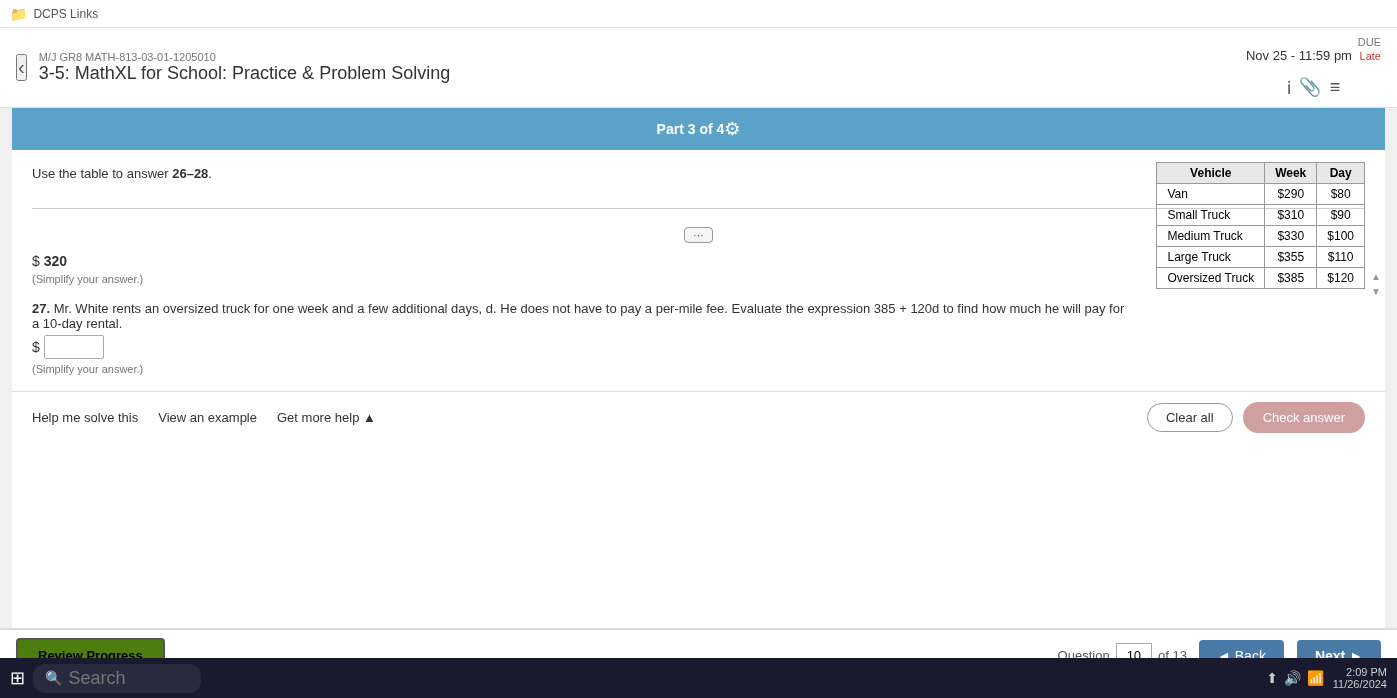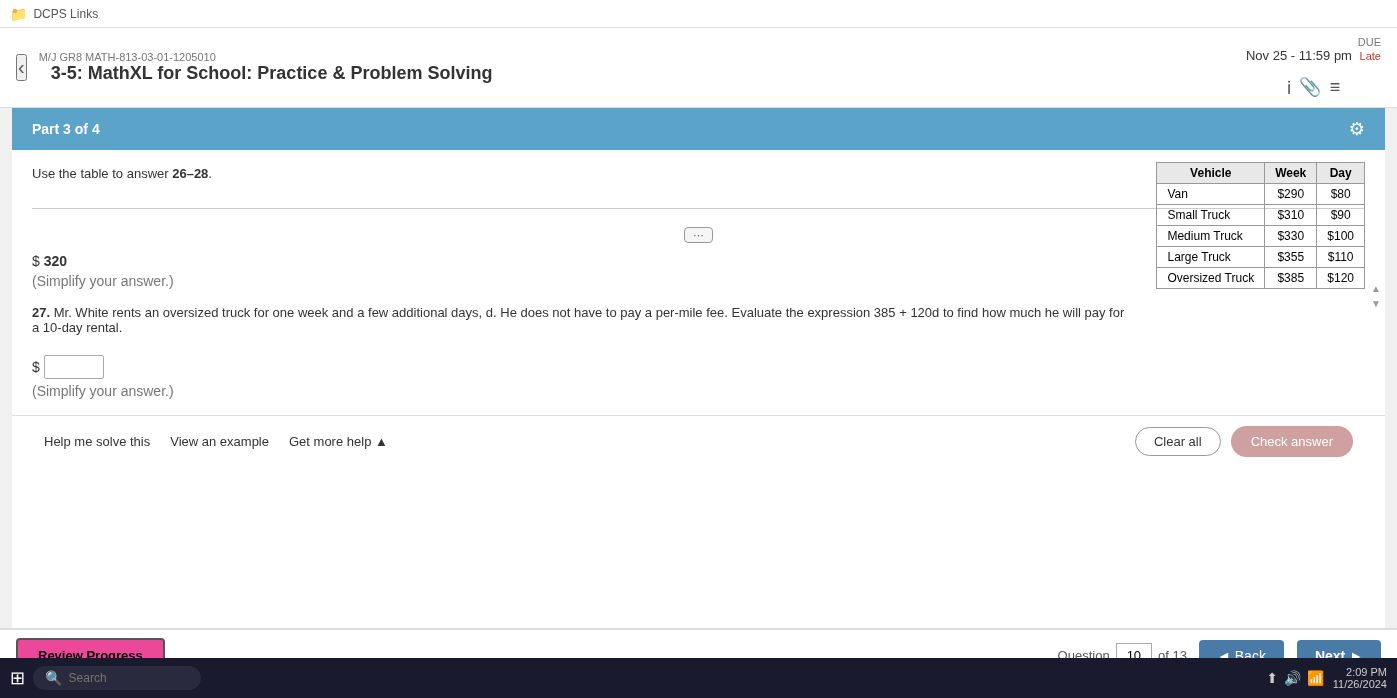--- a/index.html
+++ b/index.html
@@ -30,21 +30,21 @@
     }
     .header-left { display: flex; align-items: center; }
     .back-arrow {
       font-size: 20px;
       color: #555;
       margin-right: 12px;
       cursor: pointer;
     }
     .header-title { }
     .header-subtitle { font-size: 11px; color: #777; }
-    .header-main-title { font-size: 18px; color: #333; font-weight: 700; margin-left: 12px; }
+    .header-main-title { font-size: 18px; color: #333; font-weight: 400; }
     .header-right { display: flex; align-items: center; gap: 12px; flex-direction: column; }
     .due-info { text-align: right; }
     .due-label { font-size: 11px; color: #777; }
     .due-date { font-size: 13px; color: #333; }
     .due-late { color: #c0392b; font-size: 11px; margin-left: 4px; }
     .header-icons { display: flex; gap: 8px; align-items: center; }
     .header-icon-btn { background: none; border: none; font-size: 18px; cursor: pointer; color: #555; }
 
     
     .main-content {
@@ -52,21 +52,21 @@
       margin: 0 12px;
       min-height: 520px;
     }
 
     
     .part-header {
       background: #5ba3c9;
       padding: 10px 20px;
       display: flex;
       align-items: center;
-      justify-content: space-between;
+      justify-content: center;
     }
     .part-header-text { color: #fff; font-size: 14px; font-weight: 600; }
     .settings-icon { color: #fff; font-size: 18px; cursor: pointer; }
 
     
     .content-area {
       padding: 16px 20px;
       position: relative;
     }
 
@@ -111,23 +111,23 @@
     .problem-26b strong { font-weight: bold; }
 
     .answer-display {
       display: flex;
       align-items: flex-start;
       gap: 4px;
       margin-bottom: 4px;
     }
     .dollar-sign { font-size: 14px; color: #333; }
     .answer-value { font-size: 14px; font-weight: bold; color: #333; }
-    .answer-hint { font-size: 14px; color: #777; }
-
-    .problem-27 { font-size: 13px; color: #333; margin-top: 16px; margin-bottom: 20px; max-width: 1100px; }
+    .answer-hint { font-size: 11px; color: #777; }
+
+    .problem-27 { font-size: 13px; color: #333; margin-top: 16px; margin-bottom: 4px; max-width: 1100px; }
     .problem-27 strong { font-weight: bold; }
 
     .input-box {
       display: flex;
       align-items: center;
       gap: 4px;
       margin-bottom: 4px;
     }
     .answer-input {
       width: 60px;
@@ -147,21 +147,21 @@
       flex-direction: column;
       gap: 4px;
       padding-right: 4px;
     }
     .scroll-arrow { font-size: 10px; color: #999; cursor: pointer; }
 
     
     .bottom-toolbar {
       background: #fff;
       border-top: 1px solid #ddd;
-      padding: 10px 32px;
+      padding: 10px 20px;
       display: flex;
       align-items: center;
       justify-content: space-between;
     }
     .help-buttons { display: flex; gap: 20px; align-items: center; }
     .help-btn {
       background: none;
       border: none;
       color: #333;
       font-size: 13px;
@@ -200,21 +200,21 @@
     .footer-nav {
       background: #fff;
       border-top: 2px solid #ddd;
       padding: 8px 16px;
       display: flex;
       align-items: center;
       justify-content: space-between;
     }
     .review-progress-btn {
       border: 2px solid #555;
-      background: #ec4899;
+      background: #4d7c0f;
       padding: 8px 20px;
       font-size: 13px;
       font-weight: 600;
       cursor: pointer;
       border-radius: 4px;
     }
     .nav-right { display: flex; align-items: center; gap: 12px; }
     .question-info { display: flex; align-items: center; gap: 6px; font-size: 13px; }
     .question-label { color: #555; }
     .question-number-box {
@@ -254,21 +254,21 @@
       height: 40px;
       background: #1a1a2e;
       display: flex;
       align-items: center;
       justify-content: space-between;
       padding: 0 10px;
     }
     .taskbar-left { display: flex; align-items: center; gap: 8px; }
     .taskbar-start { font-size: 18px; color: #fff; cursor: pointer; }
     .taskbar-search { display: flex; align-items: center; gap: 6px; background: #2a2a3e; border-radius: 12px; padding: 4px 12px; }
-    .taskbar-search input { background: none; border: none; color: #ccc; font-size: 12px; width: 120px; outline: none; }
+    .taskbar-search input { background: none; border: none; color: #ccc; font-size: 18px; width: 120px; outline: none; }
     .taskbar-search-icon { color: #aaa; font-size: 14px; }
     .taskbar-right { display: flex; align-items: center; gap: 8px; }
     .taskbar-time { color: #ccc; font-size: 11px; text-align: right; }
     .taskbar-tray { display: flex; align-items: center; gap: 6px; }
     .tray-icon { font-size: 14px; color: #ccc; }
 
     .expand-dots {
       display: inline-block;
       border: 1px solid #999;
       border-radius: 4px;

